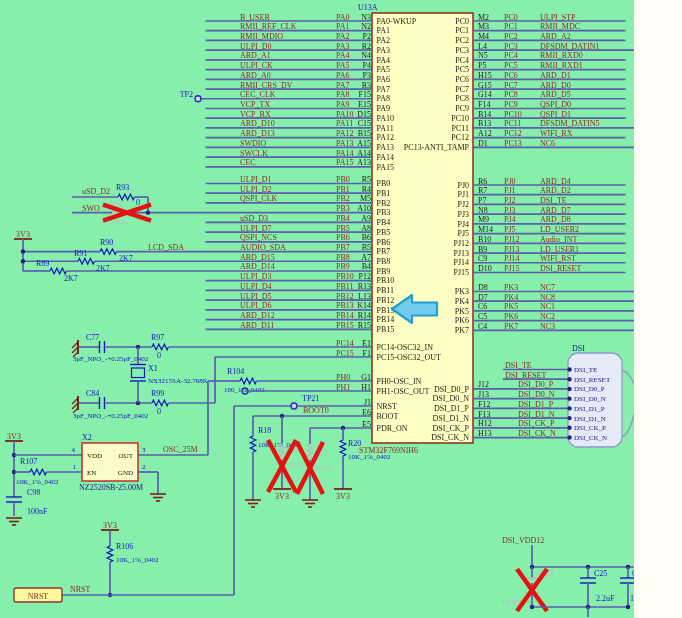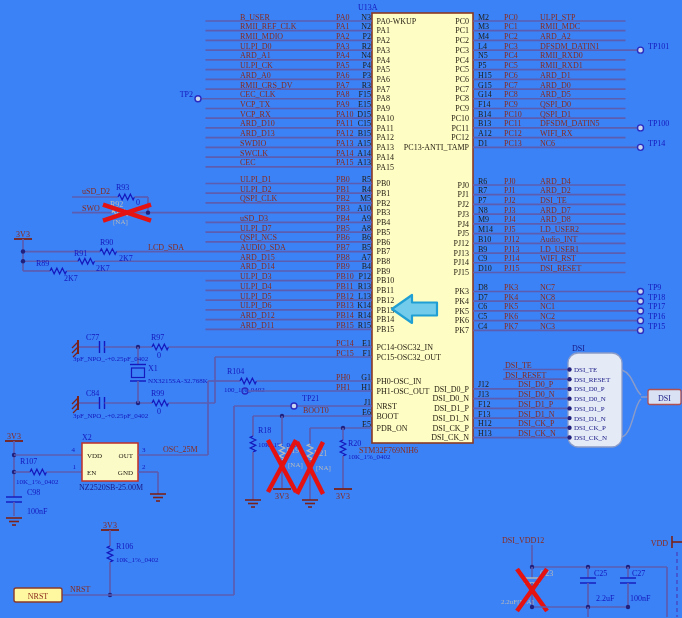--- a/index.html
+++ b/index.html
@@ -1,16 +1,16 @@
 <!DOCTYPE html>
 <html><head>
 <meta charset="utf-8">
 <style>
   html,body{margin:0;padding:0;background:#FFFDF4;}
-  .wrap{width:682px;height:618px;position:relative;background:#3b82f6;overflow:hidden;text-align:right;}
+  .wrap{width:634px;height:618px;position:relative;background:#86efac;overflow:hidden;text-align:right;}
   svg text{font-family:"Liberation Serif",serif;font-size:8px;}
   .m{fill:#8B2A1C}   
   .k{fill:#221B10}   
   .b{fill:#1518BC}   
   .n{fill:#1A1A86}   
   .g{fill:#B9B9B9}   
   .s7{font-size:7px}
 </style>
 </head>
 <body>

